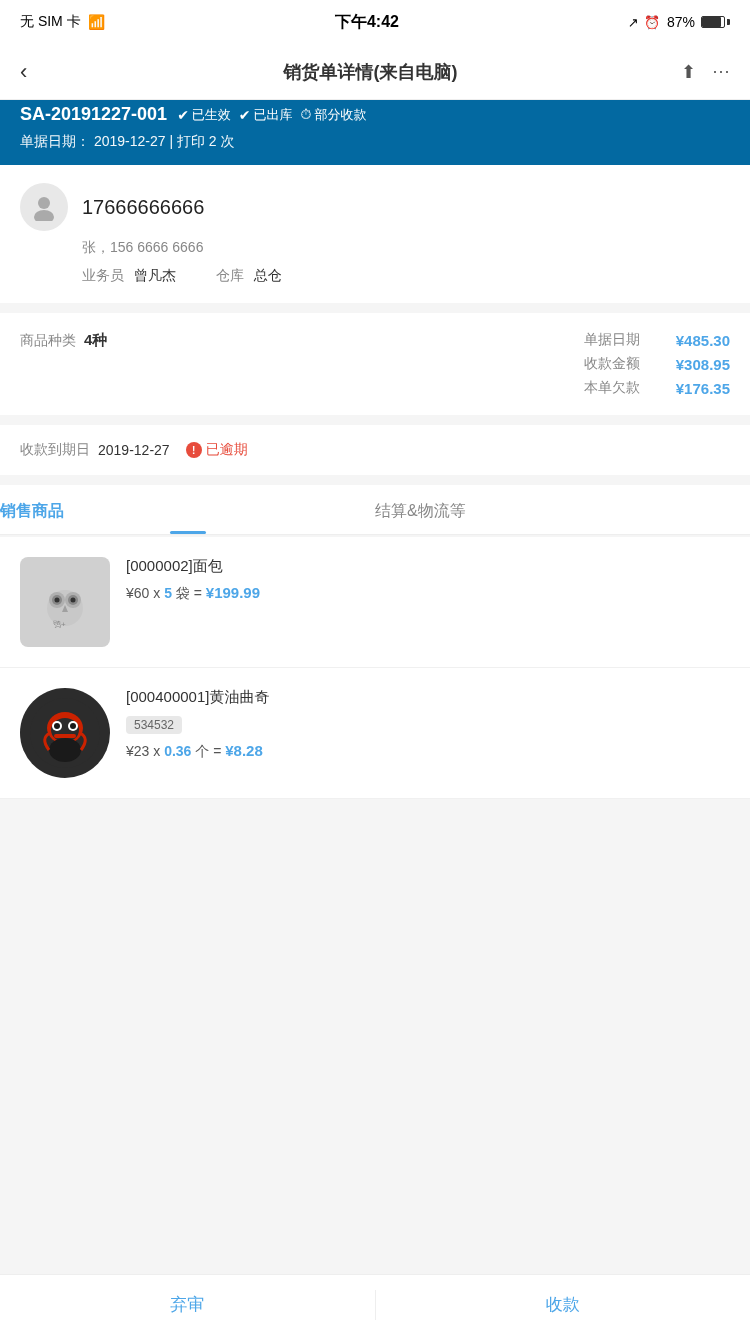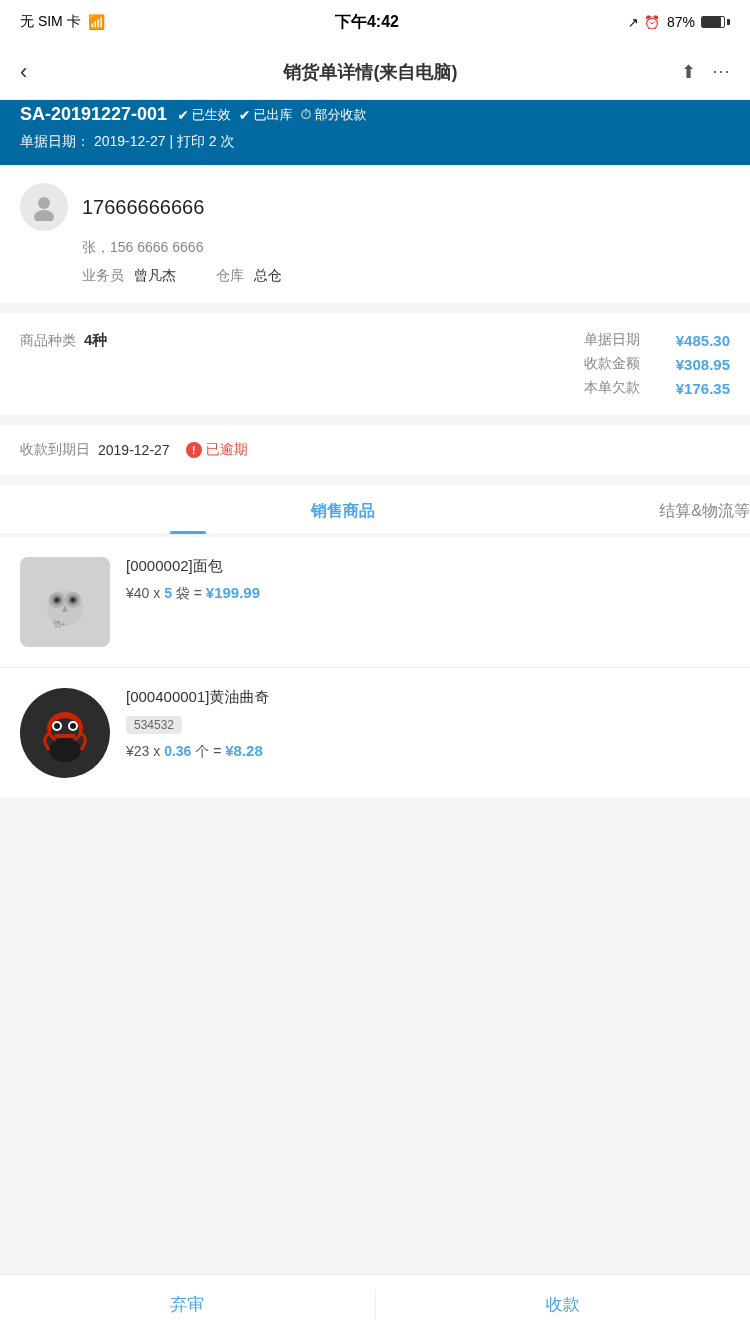--- a/index.html
+++ b/index.html
@@ -208,21 +208,21 @@
     .tabs-section {
       background: #fff;
       margin-top: 10px;
       border-bottom: 1px solid #eee;
     }
     .tabs-row {
       display: flex;
     }
     .tab-item {
       flex: 1;
-      text-align: right;
+      text-align: left;
       padding: 16px 0 12px;
       font-size: 16px;
       cursor: pointer;
       position: relative;
     }
     .tab-item.active {
       color: #4da6e8;
       font-weight: 600;
     }
     .tab-item.inactive {
@@ -464,21 +464,21 @@
         <circle cx="38" cy="28" r="5" fill="#888"></circle>
         <circle cx="22" cy="28" r="2.5" fill="#333"></circle>
         <circle cx="38" cy="28" r="2.5" fill="#333"></circle>
         <polygon points="30,33 27,40 33,40" fill="#a0a0a0"></polygon>
         <text x="18" y="55" font-size="8" fill="#888">鸮+</text>
       </svg>
     </div>
     <div class="product-info">
       <div class="product-name">[0000002]面包</div>
       <div class="product-price">
-        <span>¥40</span>
+        <span>¥60</span>
         <span> x </span>
         <span class="price-highlight">5</span>
         <span>袋</span>
         <span> = </span>
         <span class="price-total">¥199.99</span>
       </div>
     </div>
   </div>
 
   <div class="product-item">

